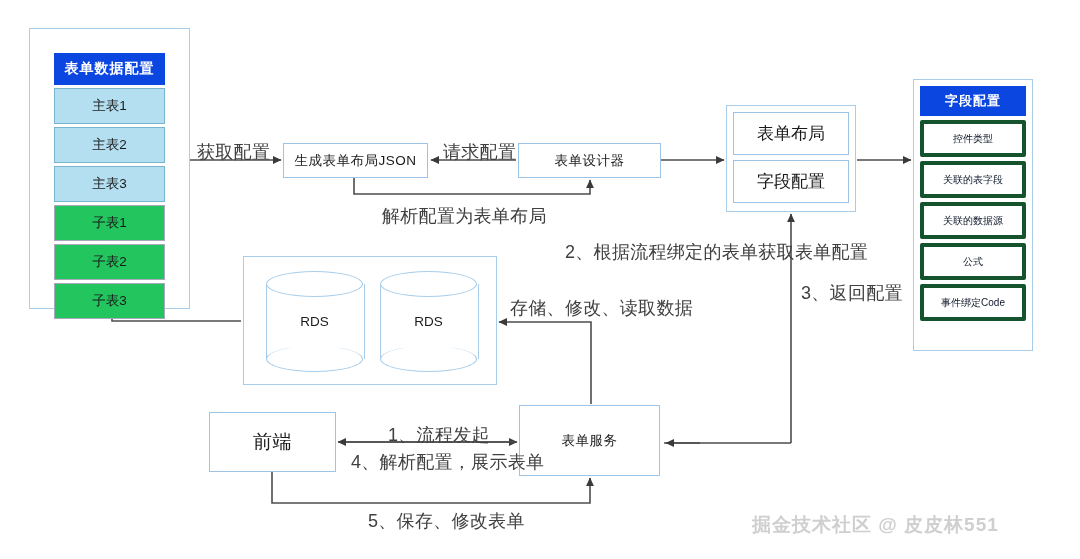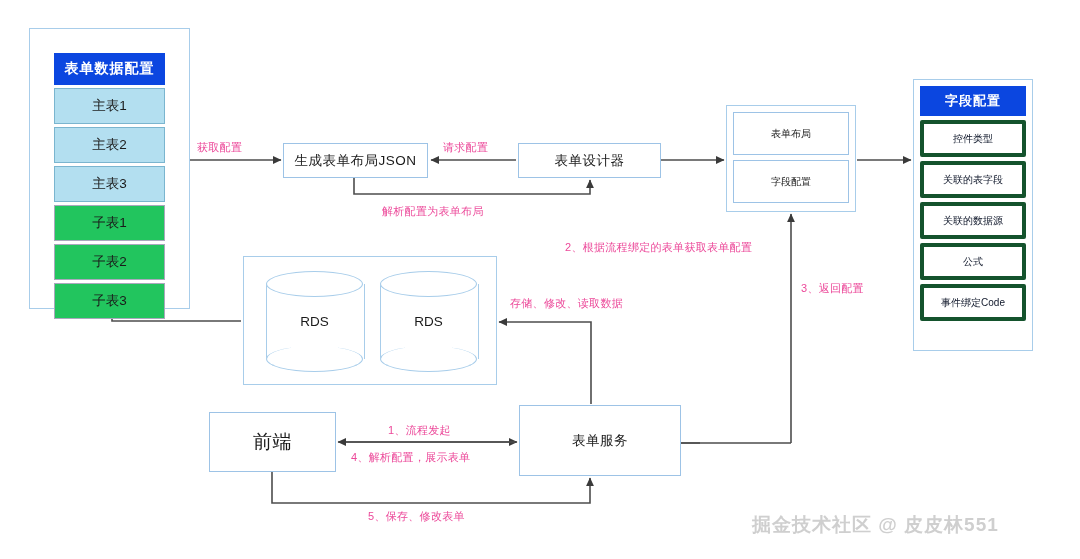--- a/index.html
+++ b/index.html
@@ -62,21 +62,21 @@
   
   #json-box{left:283px;top:143px;width:145px;height:35px;font-size:13.5px;}
   #designer-box{left:518px;top:143px;width:143px;height:35px;font-size:13.5px;}
 
   
   #lf-group{left:726px;top:105px;width:130px;height:107px;padding:6px;}
   .lf-item{
     box-sizing:border-box;width:100%;height:43px;
     border:1px solid #9dc3e6;background:#fff;
     display:flex;align-items:center;justify-content:center;
-    font-size:10px;color:#1a1a1a;
+    font-size:17px;color:#1a1a1a;
   }
   .lf-item + .lf-item{margin-top:5px;}
 
   
   #db-group{left:243px;top:256px;width:254px;height:129px;}
   .cyl{position:absolute;}
   .cyl .body{
     position:absolute;left:0;top:13px;width:100%;height:calc(100% - 26px);
     border-left:1px solid #a8cdea;border-right:1px solid #a8cdea;background:#fff;
   }
@@ -92,25 +92,25 @@
   .cyl .lbl{
     position:absolute;left:0;top:0;width:100%;height:100%;
     display:flex;align-items:center;justify-content:center;
     font-size:13.5px;color:#1a1a1a;
   }
   #cyl-1{left:22px;top:14px;width:97px;height:101px;}
   #cyl-2{left:136px;top:14px;width:97px;height:101px;}
 
   
   #frontend-box{left:209px;top:412px;width:127px;height:60px;font-size:19px;}
-  #service-box{left:519px;top:405px;width:162px;height:71px;font-size:13.5px;}
+  #service-box{left:519px;top:405px;width:141px;height:71px;font-size:13.5px;}
 
   
   .elabel{
-    position:absolute;font-size:11px;color:#ec4899;white-space:nowrap;
+    position:absolute;font-size:18px;color:#404040;white-space:nowrap;
     letter-spacing:.3px;
   }
 
   
   #watermark{
     position:absolute;left:752px;top:512px;
     font-size:19px;color:#cfcfcf;white-space:nowrap;letter-spacing:1px;
     font-weight:bold;
   }
 </style>

